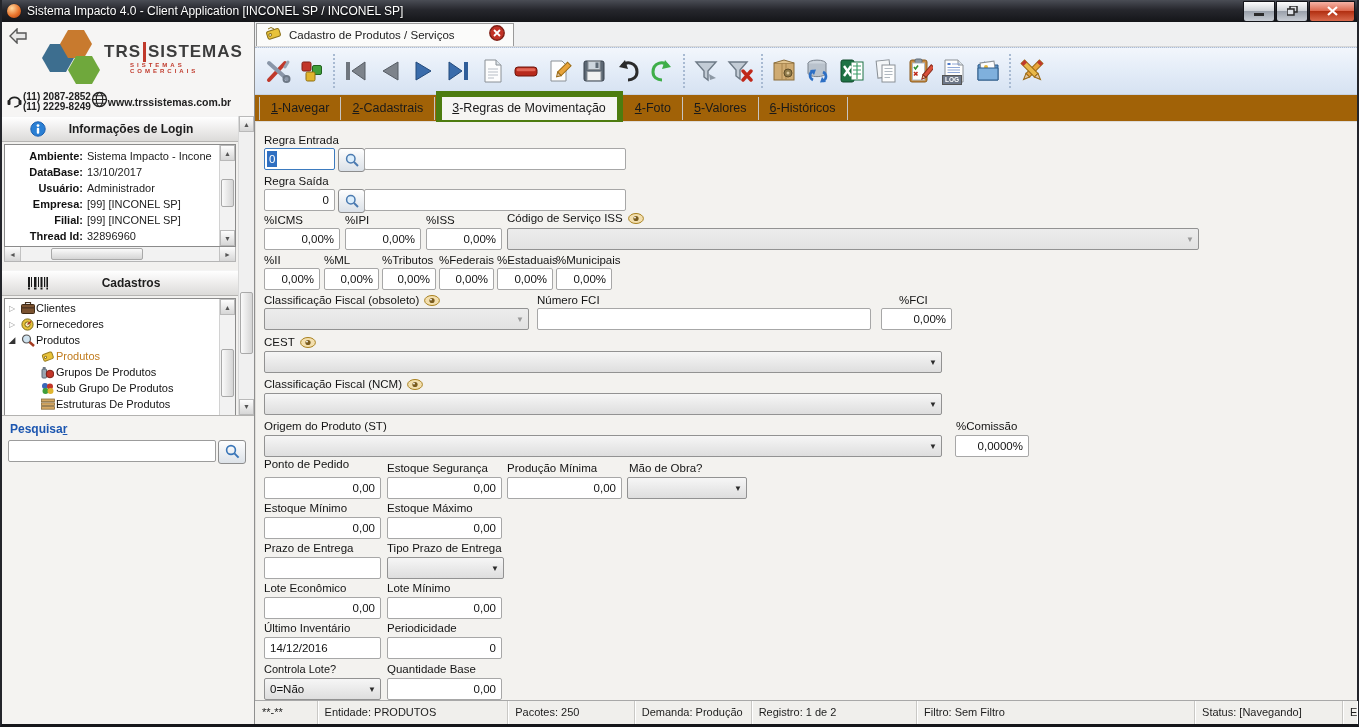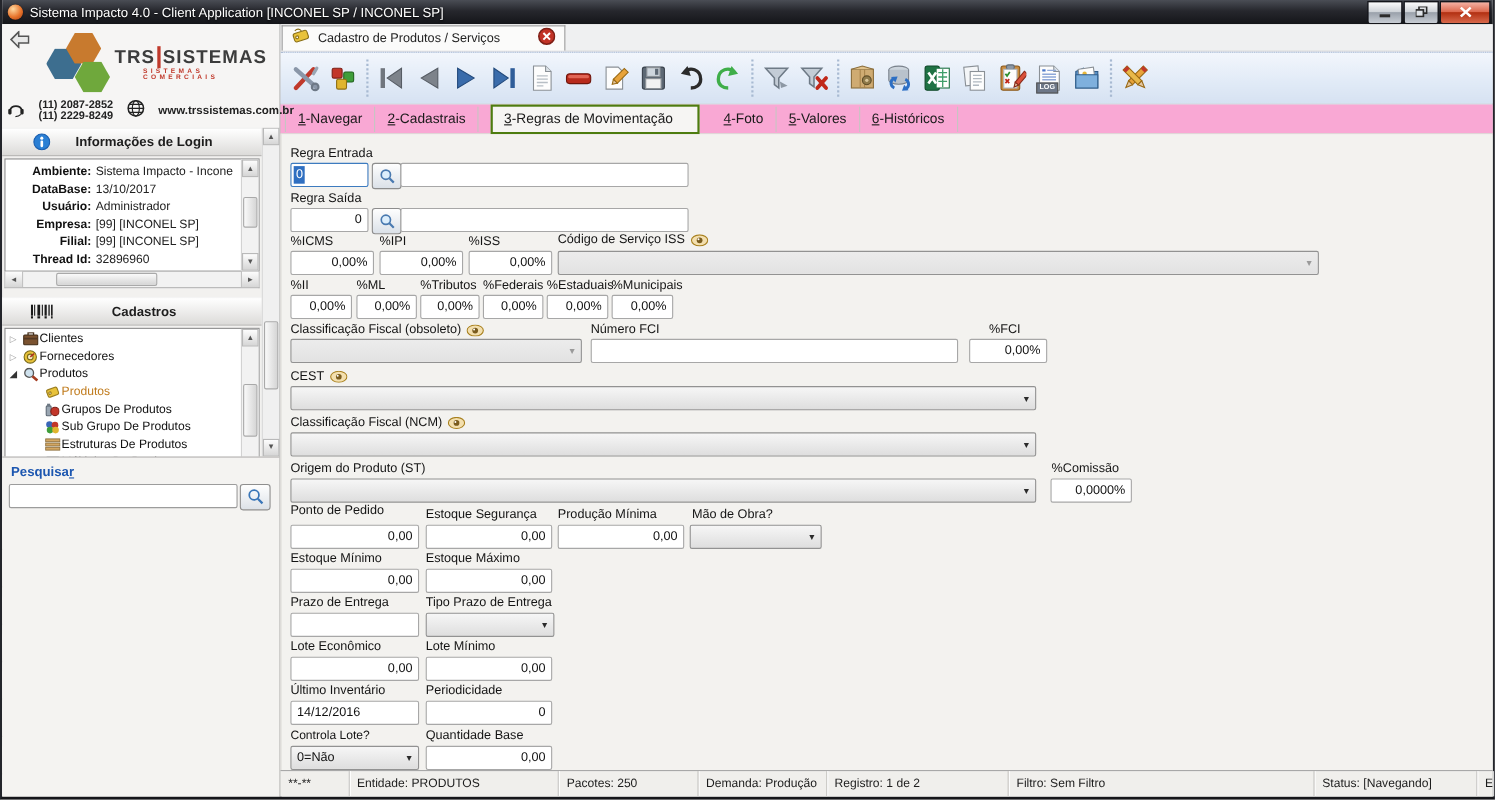--- a/index.html
+++ b/index.html
@@ -15,21 +15,21 @@
   
   .app-body{flex:1;display:flex;min-height:0;}
   
   .sidebar{width:252px;flex:0 0 252px;background:#f2f1ef;border-right:1px solid #8f8f8f;display:flex;flex-direction:column;min-height:0;}
   .side-top{height:94px;flex:0 0 94px;position:relative;background:#f6f5f4;}
   .back-arrow{position:absolute;left:7px;top:6px;}
   .hex{position:absolute;width:32px;height:28px;clip-path:polygon(25% 0,75% 0,100% 50%,75% 100%,25% 100%,0 50%);}
   .logo-text{position:absolute;left:102px;top:20px;font-size:17px;font-weight:bold;color:#3c3c3c;letter-spacing:1px;display:flex;align-items:center;}
   .logo-bar{display:inline-block;width:3px;height:20px;background:#c0392b;margin:0 2px;}
   .logo-tag{position:absolute;left:128px;top:40px;font-size:6px;color:#c0392b;letter-spacing:3px;font-weight:bold;}
-  .contact{position:absolute;left:4px;bottom:4px;display:flex;align-items:center;gap:12px;width:244px;}
+  .contact{position:absolute;left:4px;bottom:4px;display:flex;align-items:center;gap:0;width:244px;}
   .phones{font-size:10px;font-weight:bold;color:#222;line-height:10px;white-space:nowrap;}
   .site{font-size:10.5px;font-weight:bold;color:#222;white-space:nowrap;}
   .side-stack{flex:1;display:flex;min-height:0;}
   .stack-main{flex:1;display:flex;flex-direction:column;min-width:0;}
   .outer-sb{width:15px;flex:0 0 15px;background:#f0f0f0;border-left:1px solid #d9d9d9;display:flex;flex-direction:column;align-items:stretch;}
   .sb-btn{height:14px;background:linear-gradient(#fdfdfd,#d6d6d6);border:1px solid #b9b9b9;font-size:7px;color:#555;display:flex;align-items:center;justify-content:center;}
   .sb-track{flex:1;position:relative;}
   .sb-thumb{position:absolute;left:1px;right:1px;border:1px solid #a9a9a9;border-radius:2px;background:linear-gradient(90deg,#fafafa,#d5d5d5);}
   .section-hdr{height:24px;flex:0 0 24px;display:flex;align-items:center;background:linear-gradient(#ffffff,#dcdbd9);border-top:1px solid #f4f4f4;border-bottom:1px solid #b5b4b2;font-weight:bold;font-size:12px;color:#1d1d1d;padding-left:20px;}
   .hdr-ico{width:32px;display:flex;justify-content:center;align-items:center;flex:0 0 32px;color:#8a8a8a;font-weight:bold;}
@@ -63,25 +63,25 @@
   .search-btn{width:26px;height:22px;border:1px solid #8e8e8e;border-radius:3px;background:linear-gradient(#fefefe,#dde2e8);display:flex;align-items:center;justify-content:center;}
   
   .main{flex:1;display:flex;flex-direction:column;min-width:0;min-height:0;}
   .doctab-strip{height:24px;flex:0 0 24px;background:#eff0f1;display:flex;align-items:flex-end;padding-left:1px;border-bottom:1px solid #d7d7d7;}
   .doc-tab{height:23px;background:#fbfbfa;border:1px solid #9a9a9a;border-bottom:none;display:flex;align-items:center;gap:7px;padding:0 8px;box-sizing:border-box;min-width:258px;}
   .doc-title{font-size:11.5px;color:#222;flex:1;}
   .toolbar{height:44px;flex:0 0 44px;background:linear-gradient(#f2f6fc,#e2ebf7 55%,#d6e2f2);border-top:1px dotted #aebcd2;border-bottom:1px solid #c6d2e2;display:flex;align-items:center;padding:1px 2px 1px 6px;}
   .tool{width:34px;height:36px;display:flex;align-items:center;justify-content:center;position:relative;}
   .tsep{border-left:2px dotted #a8bad2;height:34px;margin:0 4px;}
   .log-badge{position:absolute;left:5px;bottom:4px;background:#6d7788;color:#fff;font-size:6.5px;font-weight:bold;padding:0 2px;border:1px solid #555;line-height:8px;}
-  .pagetabs{height:26px;flex:0 0 26px;background:#f9a8d4;display:flex;align-items:center;padding-left:4px;font-size:12.5px;color:#1a1a1a;border-bottom:1px solid #dddbd8;}
+  .pagetabs{height:26px;flex:0 0 26px;background:#a16207;display:flex;align-items:center;padding-left:4px;font-size:12.5px;color:#1a1a1a;border-bottom:1px solid #dddbd8;}
   .ptab{padding:4px 11px 5px 11px;border-right:1px solid #c7c5c2;}
   .ptab:first-child{border-left:1px solid #c7c5c2;}
   .ptab .accel{text-decoration:underline;}
-  .ptab.active{border:2px solid #4d7c0f;background:#f6f5f3;padding:4px 22px 5px 10px;margin:0 11px;}
+  .ptab.active{border:6px solid #4d7c0f;background:#f6f5f3;padding:4px 11px 5px 10px;margin:0 1px;}
   .form{flex:1;position:relative;background:#f3f2ef;border-left:1px solid #e0deda;overflow:hidden;}
   .lbl{position:absolute;font-size:11.5px;color:#141414;white-space:nowrap;display:flex;align-items:center;gap:5px;}
   .inp{position:absolute;height:22px;border:1px solid #a7a7a7;border-radius:2px;background:#fff;font:11.5px "Liberation Sans",sans-serif;padding:0 5px;box-sizing:border-box;color:#111;}
   .inp.num{text-align:right;}
   .combo{position:absolute;height:22px;border:1px solid #929292;border-radius:2px;background:linear-gradient(#f6f6f6,#dedede);display:flex;align-items:center;box-sizing:border-box;}
   .combo .ct{flex:1;padding:0 5px;font-size:11.5px;color:#111;overflow:hidden;white-space:nowrap;}
   .combo .ca{width:16px;flex:0 0 16px;text-align:center;color:#2b2b2b;font-size:8px;}
   .combo.disabled{background:linear-gradient(#ececec,#e2e2e2);}
   .combo.disabled .ca{color:#9a9a9a;}
   .lookup-btn{position:absolute;width:25px;height:22px;border:1px solid #8d8d8d;border-radius:3px;background:linear-gradient(#fefefe,#dbe1e8);display:flex;align-items:center;justify-content:center;}

